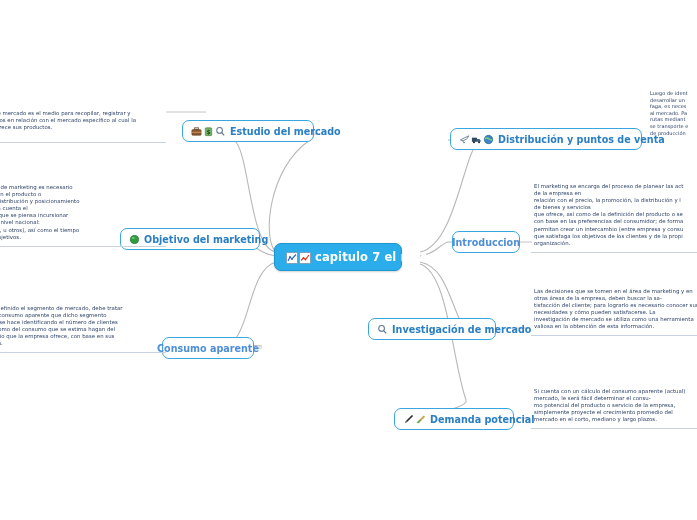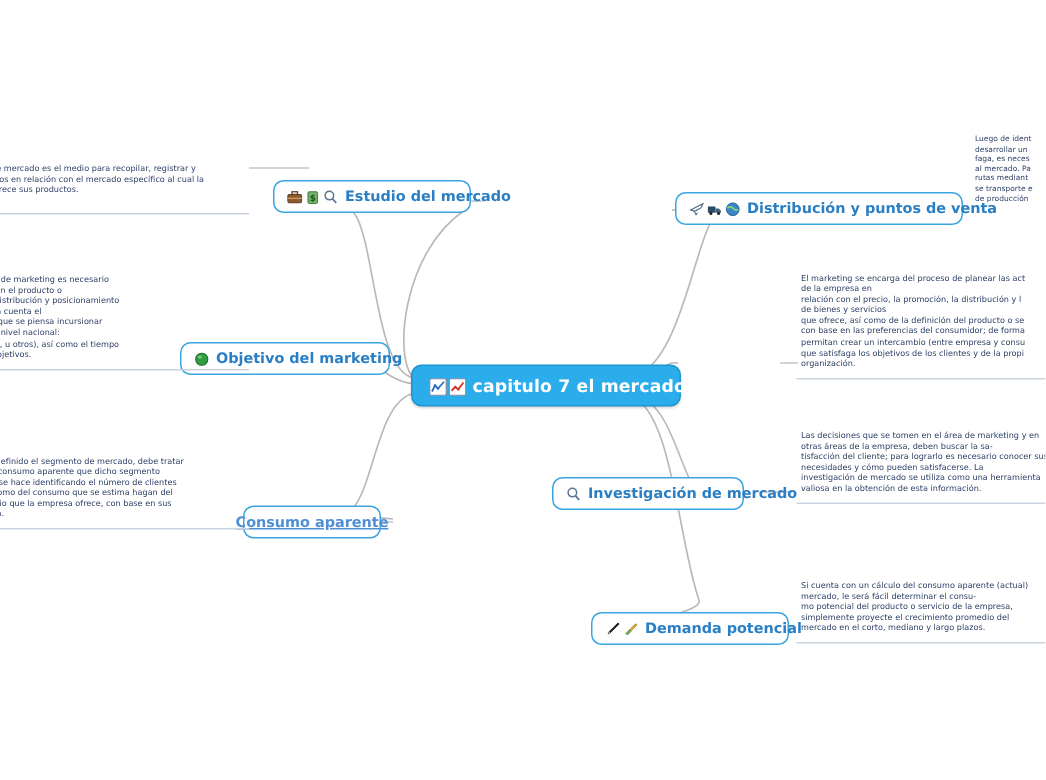--- a/index.html
+++ b/index.html
@@ -117,21 +117,21 @@
       <path d="M 630 140 L 640 140"></path>
       <path d="M 228 238 L 236 238"></path>
       <path d="M 520 242 L 532 242"></path>
       <path d="M 252 348 L 262 348"></path>
       <path d="M 506 328 L 528 328"></path>
       <path d="M 518 418 L 530 418"></path>
       <path d="M 166 112 L 206 112"></path>
     </g>
   </svg>
 
-  <div class="central" style="left:274px; top:243px; width:180px; height:28px;">
+  <div class="central" style="left:274px; top:243px; width:128px; height:28px;">
     <span class="ic">
       <svg width="12" height="12" viewBox="0 0 12 12">
         <rect x="0.5" y="0.5" width="11" height="11" rx="1" fill="#ffffff" stroke="#7f8fa6" stroke-width="0.8"></rect>
         <polyline points="2,9 4,5 6,7 10,2.5" fill="none" stroke="#2f6fc0" stroke-width="1.2"></polyline>
         <circle cx="4" cy="5" r="0.9" fill="#2f6fc0"></circle>
           <circle cx="6" cy="7" r="0.9" fill="#2f6fc0"></circle>
       </svg>
     </span>
     <span class="ic" style="margin-left:2px;">
       <svg width="12" height="12" viewBox="0 0 12 12">
@@ -200,38 +200,41 @@
       <span class="ic">
         <svg width="11" height="11" viewBox="0 0 12 12">
           <circle cx="6" cy="6" r="4.4" fill="#2e9e3e" stroke="#1c6e29" stroke-width="0.8"></circle>
           <ellipse cx="4.6" cy="4.4" rx="1.6" ry="1.1" fill="#8ddb92" opacity="0.75"></ellipse>
         </svg>
       </span>
     </span>
     <span class="label">Objetivo del marketing</span>
   </div>
 
+  <div class="node plain" style="left:452px; top:231px; width:68px; justify-content:center; padding:0 6px;">
+    <span class="label" style="margin-left:0;">Introduccion</span>
+  </div>
 
   <div class="node plain" style="left:162px; top:337px; width:92px; justify-content:center; padding:0 6px;">
-    <span class="label" style="margin-left:0;text-decoration:underline;">Consumo aparente</span>
+    <span class="label" style="margin-left:0;">Consumo aparente</span>
   </div>
 
   <div class="node" style="left:368px; top:318px; width:128px;">
     <span class="icons">
       <span class="ic">
         <svg width="11" height="11" viewBox="0 0 12 12">
           <circle cx="5" cy="4.8" r="3.1" fill="none" stroke="#5d7590" stroke-width="1.1"></circle>
           <line x1="7.3" y1="7.2" x2="10" y2="10.2" stroke="#5d7590" stroke-width="1.3"></line>
         </svg>
       </span>
     </span>
     <span class="label">Investigación de mercado</span>
   </div>
 
-  <div class="node" style="left:394px; top:408px; width:132px;">
+  <div class="node" style="left:394px; top:408px; width:120px;">
     <span class="icons">
       <span class="ic">
         <svg width="11" height="11" viewBox="0 0 12 12">
           <path d="M9.8 1.4 L10.6 2.2 L4.2 8.6 L2.6 9.4 L3.4 7.8 Z" fill="#2b2b2b" stroke="#111" stroke-width="0.6"></path>
           <path d="M3.4 7.8 L4.2 8.6 L2.6 9.4 Z" fill="#e8e0cf"></path>
         </svg>
       </span>
       <span class="ic">
         <svg width="11" height="11" viewBox="0 0 12 12">
           <path d="M9.5 2 L10.5 3 L6 7.5 L5 6.5 Z" fill="#d9b44a" stroke="#a07f22" stroke-width="0.6"></path>

